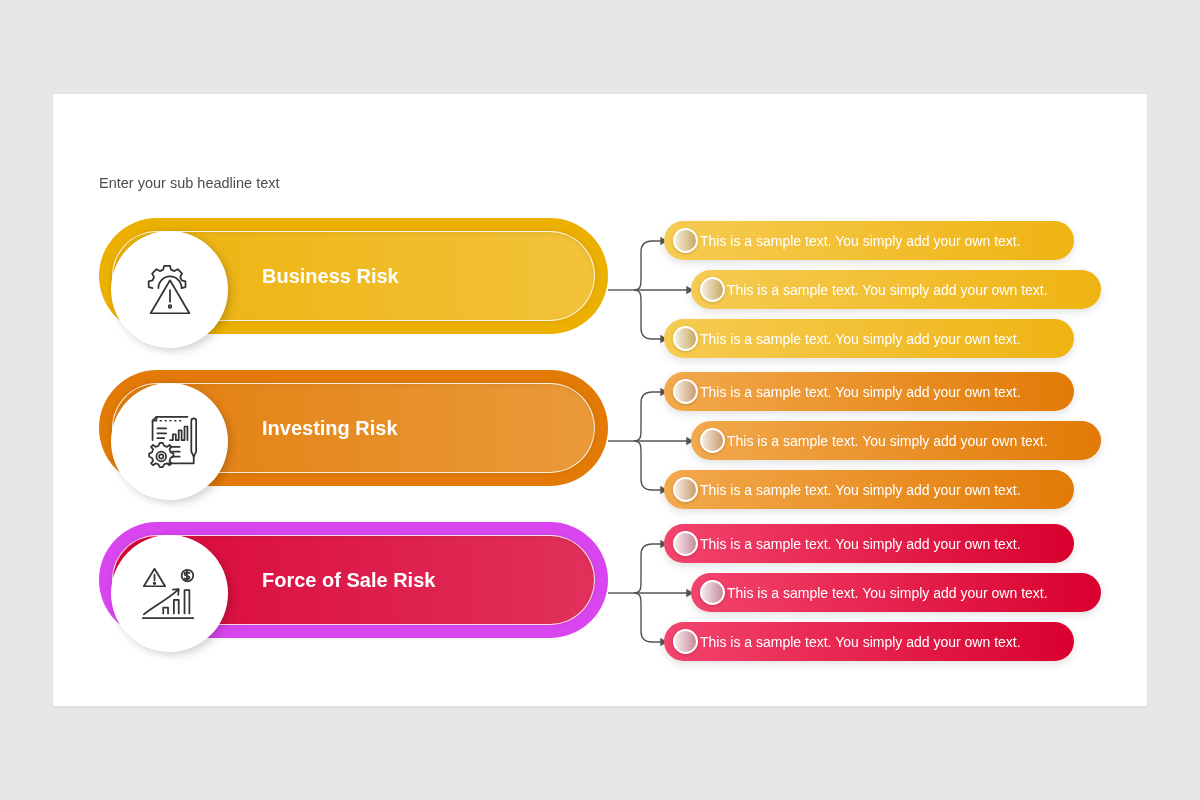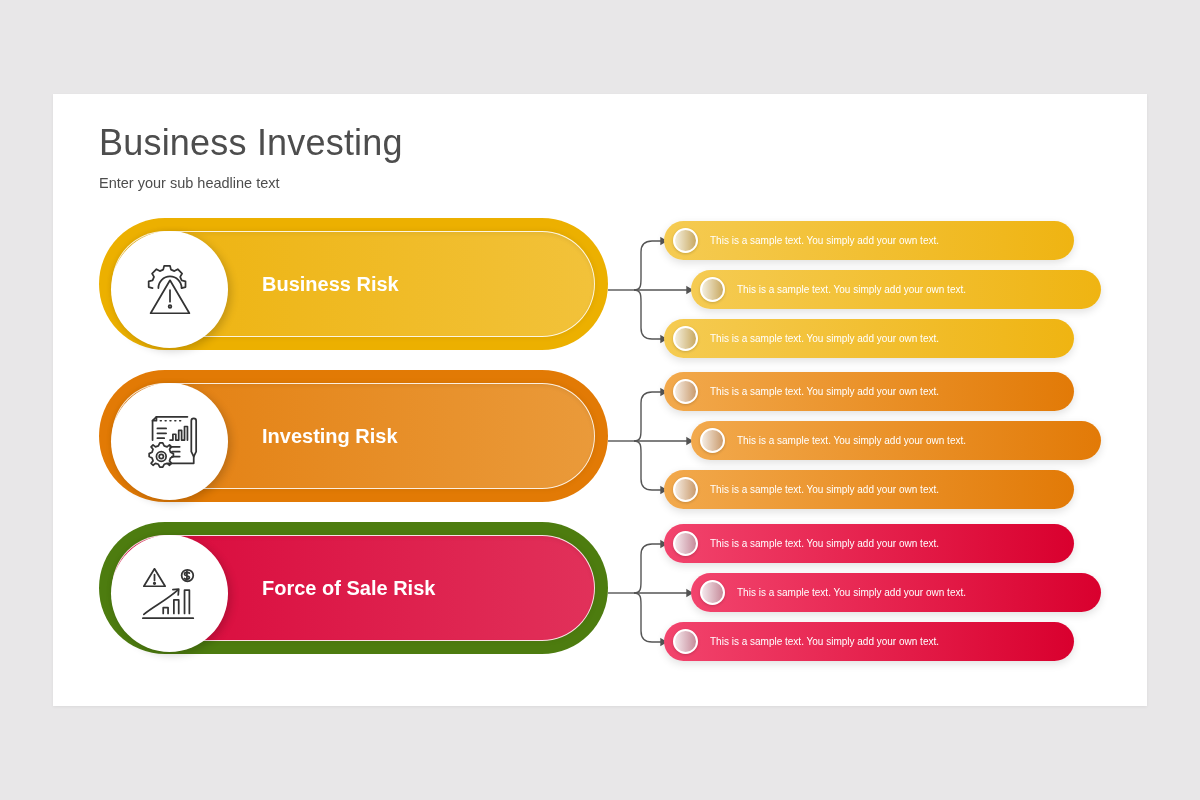--- a/index.html
+++ b/index.html
@@ -16,21 +16,21 @@
     font-size: 36px; color: #4d4d4d; font-weight: normal; letter-spacing: 0.2px;
     font-family: "Liberation Sans", sans-serif;
   }
   .subtitle {
     position: absolute; left: 46px; top: 81px;
     font-size: 14.5px; color: #4d4d4d;
   }
 
   
   .main-pill {
-    position: absolute; left: 46px; width: 509px; height: 132px;
+    position: absolute; left: 46px; width: 509px; height: 116px;
     border-radius: 71px;
   }
   .main-pill .inner {
     position: absolute; left: 13px; top: 13px; right: 13px; bottom: 13px;
     border-radius: 60px;
     border: 1.5px solid rgba(255,255,255,0.85);
     box-shadow: inset 0 2px 4px rgba(0,0,0,0.06), 0 0 6px rgba(0,0,0,0.08);
   }
   .main-pill .icon-circle {
     position: absolute; left: 12px; top: 13px; width: 117px; height: 117px;
@@ -42,52 +42,51 @@
   .main-pill .label {
     position: absolute; left: 163px; top: 0; height: 100%;
     display: flex; align-items: center;
     font-size: 20px; font-weight: bold; color: #ffffff;
   }
 
   .p-yellow { background: #ecb000; }
   .p-yellow .inner { background: linear-gradient(90deg, #edb20c 0%, #f2c23a 100%); }
   .p-orange { background: #e27a05; }
   .p-orange .inner { background: linear-gradient(90deg, #e37e0e 0%, #ea9a3a 100%); }
-  .p-red { background: #4d7c0f; }
+  .p-red { background: #d946ef; }
   .p-red .inner { background: linear-gradient(90deg, #d9073a 0%, #e1315a 100%); }
 
   
   .connector { position: absolute; left: 555px; width: 90px; height: 120px; }
 
   
   .sub-pill {
     position: absolute; height: 39px; width: 410px; border-radius: 20px;
     box-shadow: 0 3px 8px rgba(0,0,0,0.12);
     display: flex; align-items: center;
   }
   .sub-pill .bullet {
     width: 25px; height: 25px; border-radius: 50%;
     border: 2px solid #ffffff; margin-left: 9px; flex: none;
     box-shadow: 0 1px 3px rgba(0,0,0,0.18);
   }
   .sub-pill .text {
-    margin-left: 12px; font-size: 10px; color: #ffffff; white-space: nowrap;
+    margin-left: 2px; font-size: 14px; color: #ffffff; white-space: nowrap;
   }
   .s-yellow { background: linear-gradient(90deg, #f5cb52 0%, #efb412 100%); }
   .s-yellow .bullet { background: linear-gradient(90deg, #f4efde 0%, #c8a860 100%); }
   .s-orange { background: linear-gradient(90deg, #f2a94c 0%, #e27a07 100%); }
   .s-orange .bullet { background: linear-gradient(90deg, #f5ece2 0%, #c99a6c 100%); }
   .s-red { background: linear-gradient(90deg, #f2446d 0%, #d9002e 100%); }
   .s-red .bullet { background: linear-gradient(90deg, #f4e8ec 0%, #c68b9a 100%); }
 </style>
 </head>
 <body>
 
 <div class="slide">
-  <h1 class="title">Business Investing</h1>
   <div class="subtitle">Enter your sub headline text</div>
 
   <div class="main-pill p-yellow" style="top:124px;">
     <div class="inner"></div>
     <div class="icon-circle">
       <svg viewBox="0 0 64 64" fill="none" stroke="#333" stroke-width="1.8" stroke-linejoin="round" stroke-linecap="round">
         <path d="M14 30 l-4 -1 0 -6 4 -1 1.5 -3.5 -2 -3.5 4.5 -4.5 3.5 2 3.5 -1.5 1 -4 6 0 1 4 3.5 1.5 3.5 -2 4.5 4.5 -2 3.5 1.5 3.5 4 1 0 6 -4 1"></path>
         <path d="M20 30 a12 12 0 0 1 24 0"></path>
         <path d="M32 22 L52 56 H12 Z"></path>
         <path d="M32 32 v12"></path>

